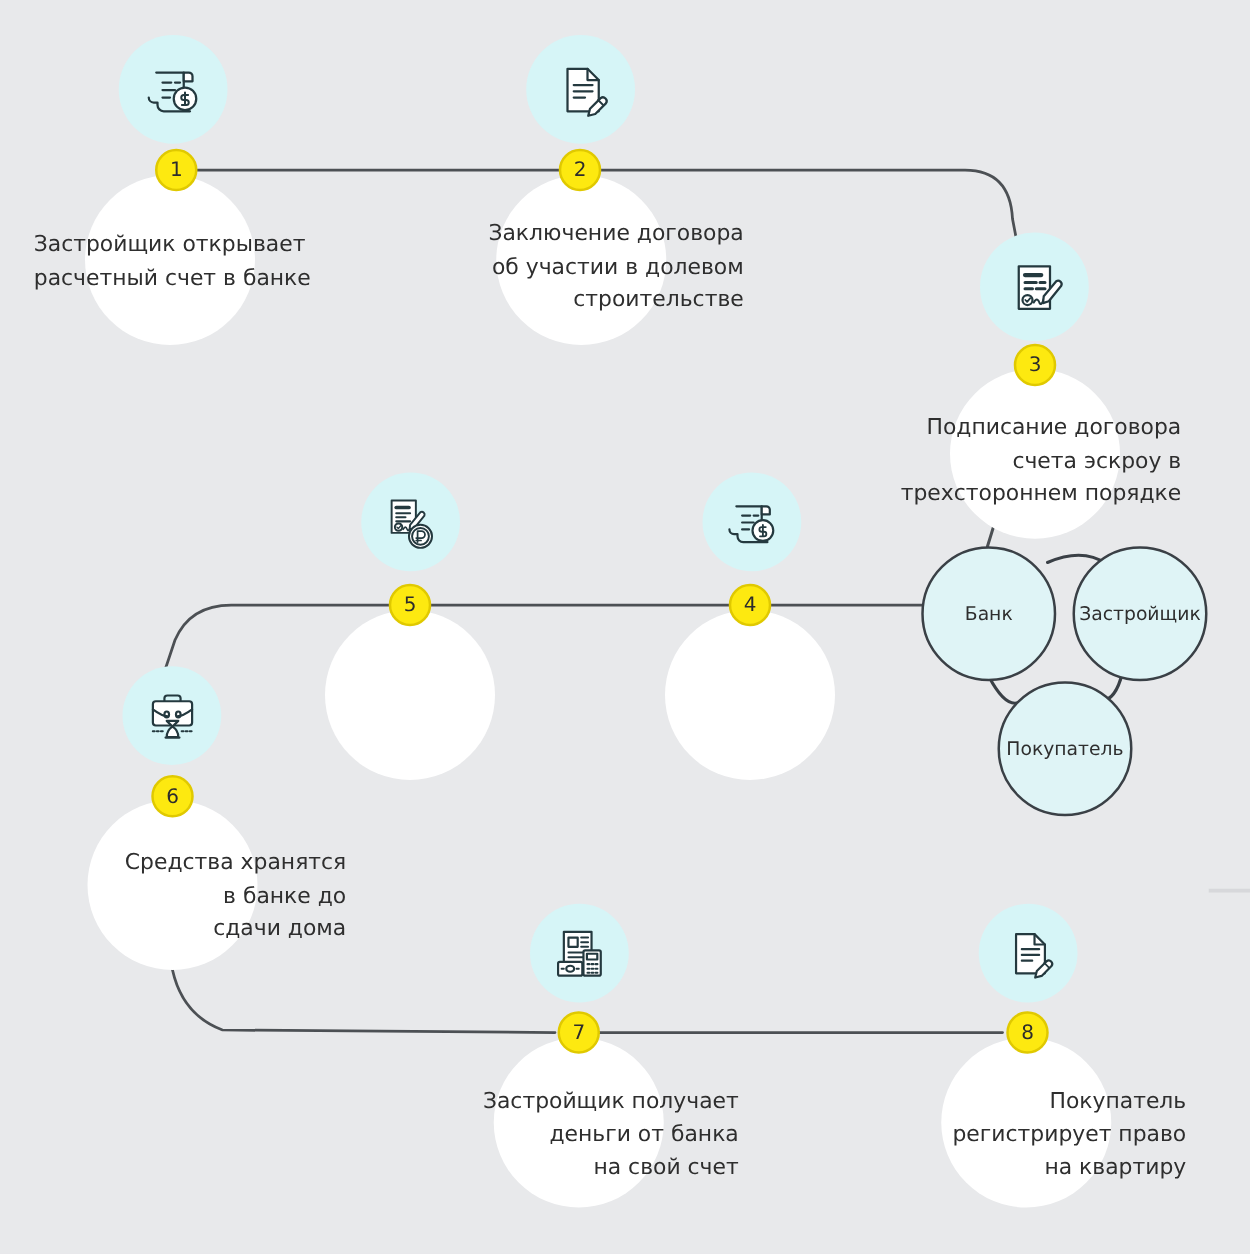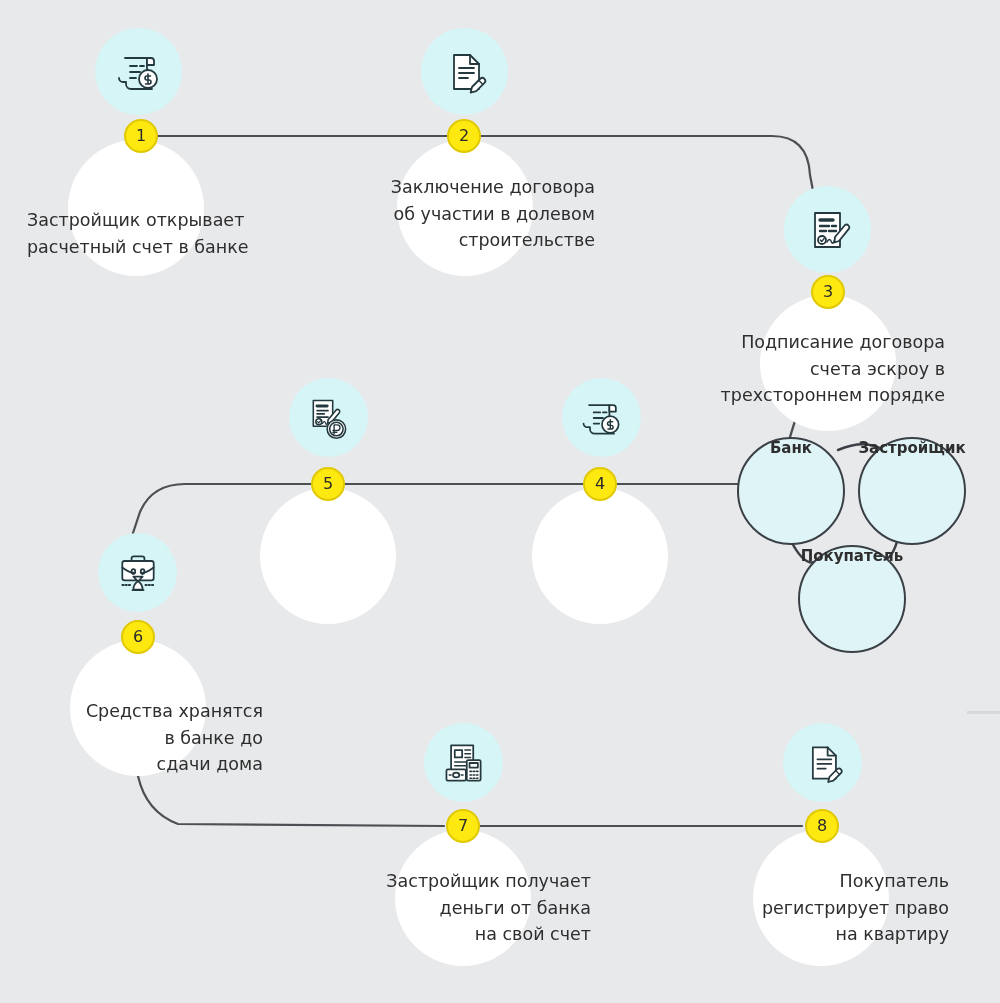--- a/index.html
+++ b/index.html
@@ -62,35 +62,35 @@
   }
 
   
   .caption {
     position: absolute;
     color: #2e2e2e;
     font-size: 17.5px;
     line-height: 1.52;
     white-space: pre-line;
   }
-  .cap-left   { text-align: left; margin-top: 24px; }
+  .cap-left   { text-align: left; }
   .cap-center { text-align: right; }
 
   
   .party {
     position: absolute;
     border-radius: 50%;
     background: #dff4f6;
     border: 2.5px solid #3a4046;
     box-sizing: border-box;
     display: flex;
+    align-items: center;
     justify-content: center;
     color: #2e2e2e;
     font-size: 15px;
-    font-weight: bold;
   }
 
   
   .artifact {
     position: absolute;
     background: #c9cbcd;
     opacity: .55;
   }
 </style>
 </head>
@@ -233,21 +233,21 @@
         <ellipse cx="31" cy="24.5" rx="2" ry="2.6"></ellipse>
         <path d="M21 30 h10 M21 30 l5 5 l5 -5 M22.5 44 h7 M21 44 q0 -6 5 -9 q5 3 5 9" fill="#ffffff"></path>
         <path d="M20 44.5 h12" stroke-width="2"></path>
         <path d="M9 39 h1.5 M12.5 39 h1.5 M16 39 h1.5 M34 39 h1.5 M37.5 39 h1.5 M41 39 h1.5" stroke-width="1.9"></path>
       </svg>
     </span>
   </div>
   <div class="badge" style="left:121px; top:620px;">
     <span>6</span>
   </div>
-  <div class="caption cap-center" style="left:7px; top:677px; width:256px;margin-top:21px;">Средства хранятся
+  <div class="caption cap-center" style="left:21px; top:677px; width:256px;">Средства хранятся
 в банке до
 сдачи дома</div>
 
   <div class="icon-bubble" style="left:424px; top:723px; width:79px; height:79px;">
     <span>
       <svg width="48" height="48" viewBox="0 0 52 52" fill="none" stroke="#24393f" stroke-width="1.9" stroke-linecap="round" stroke-linejoin="round">
         <rect x="12" y="7" width="24" height="27" fill="#ffffff"></rect>
         <rect x="16" y="12" width="8" height="8"></rect>
         <path d="M27 12 h6 M27 16 h6 M27 20 h6 M16 25 h17 M16 29 h17" stroke-width="1.7"></path>
         <rect x="29" y="23" width="15" height="22" rx="1.5" fill="#ffffff"></rect>

